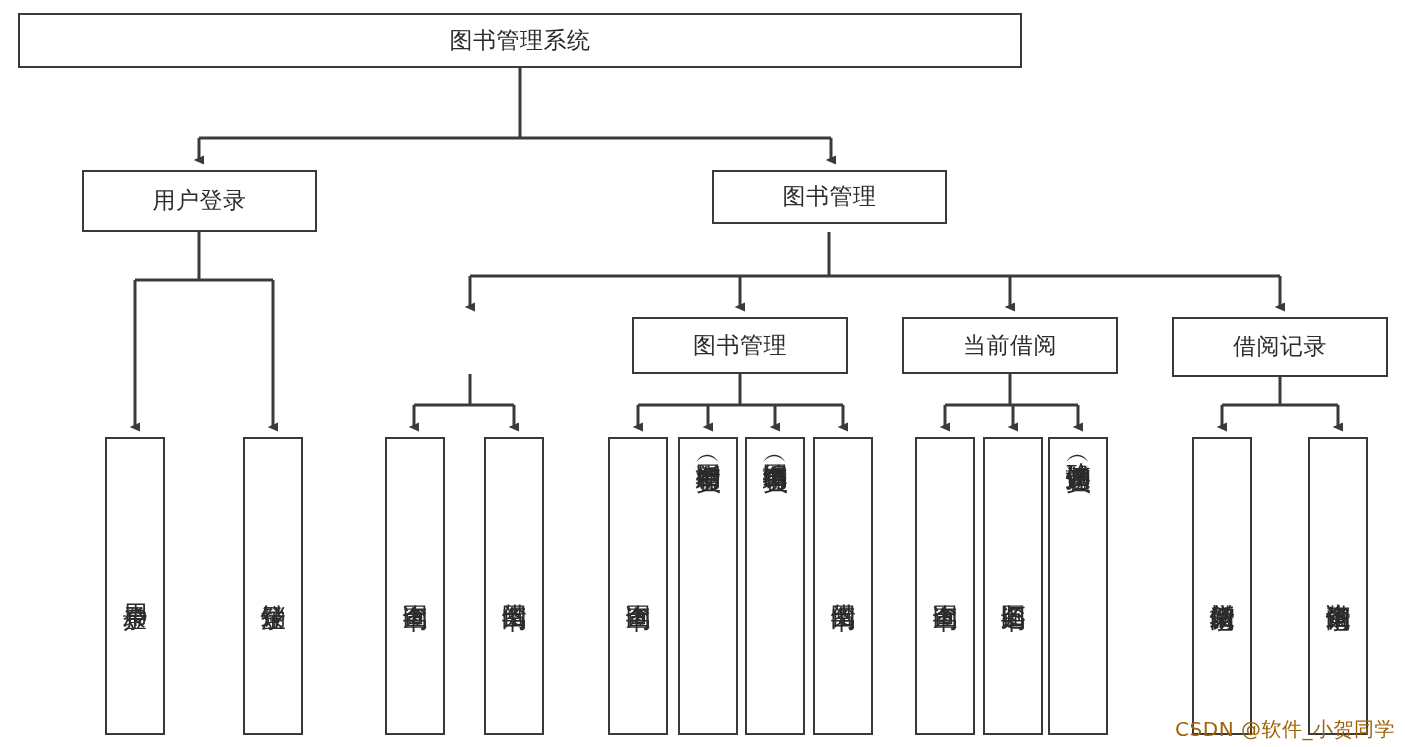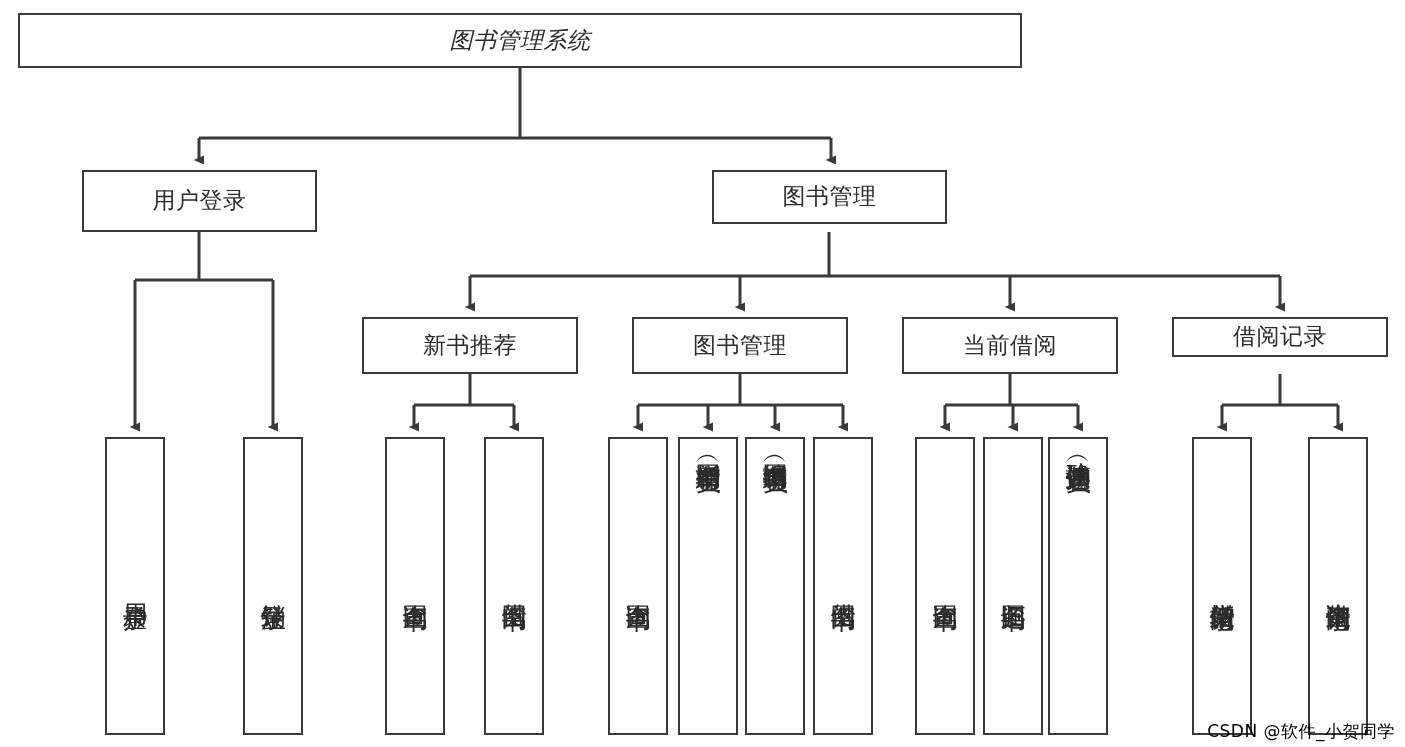--- a/index.html
+++ b/index.html
@@ -66,22 +66,22 @@
   }
   
   .node.v.mid {
     align-items: center;
     padding-top: 0;
   }
   .watermark {
     position: absolute;
     right: 10px;
     bottom: 4px;
-    font-size: 17px;
-    color: #000000;
+    font-size: 20px;
+    color: #a16207;
     letter-spacing: 0.5px;
     white-space: nowrap;
     user-select: none;
     margin-left: 12px;
   }
 </style>
 </head>
 <body>
 
 <div id="canvas">
@@ -129,41 +129,38 @@
       <path d="M1013,405 L1013,427" marker-end="url(#arrow)"></path>
       <path d="M1078,405 L1078,427" marker-end="url(#arrow)"></path>
 
       <path d="M1280,374 L1280,405"></path>
       <path d="M1222,405 L1338,405"></path>
       <path d="M1222,405 L1222,427" marker-end="url(#arrow)"></path>
       <path d="M1338,405 L1338,427" marker-end="url(#arrow)"></path>
     </g>
   </svg>
 
-  <div class="node h root" style="left:18px; top:13px; width:1004px; height:55px;font-style:italic;">
+  <div class="node h root" style="left:18px; top:13px; width:1004px; height:55px;">
     <span class="lbl">图书管理系统</span>
   </div>
 
   <div class="node h" style="left:82px; top:170px; width:235px; height:62px;">
     <span class="lbl">用户登录</span>
   </div>
   <div class="node h" style="left:712px; top:170px; width:235px; height:54px;">
     <span class="lbl">图书管理</span>
   </div>
 
-  <div class="node h" style="left:362px; top:317px; width:216px; height:57px;">
-    <span class="lbl">新书推荐</span>
-  </div>
   <div class="node h" style="left:632px; top:317px; width:216px; height:57px;">
     <span class="lbl">图书管理</span>
   </div>
   <div class="node h" style="left:902px; top:317px; width:216px; height:57px;">
     <span class="lbl">当前借阅</span>
   </div>
-  <div class="node h" style="left:1172px; top:317px; width:216px; height:40px;">
+  <div class="node h" style="left:1172px; top:317px; width:216px; height:60px;">
     <span class="lbl">借阅记录</span>
   </div>
 
   <div class="node v mid" style="left:105px; top:437px; width:60px; height:298px;">
     <span class="lbl">用户登录</span>
   </div>
   <div class="node v mid" style="left:243px; top:437px; width:60px; height:298px;">
     <span class="lbl">注销登录</span>
   </div>
 

